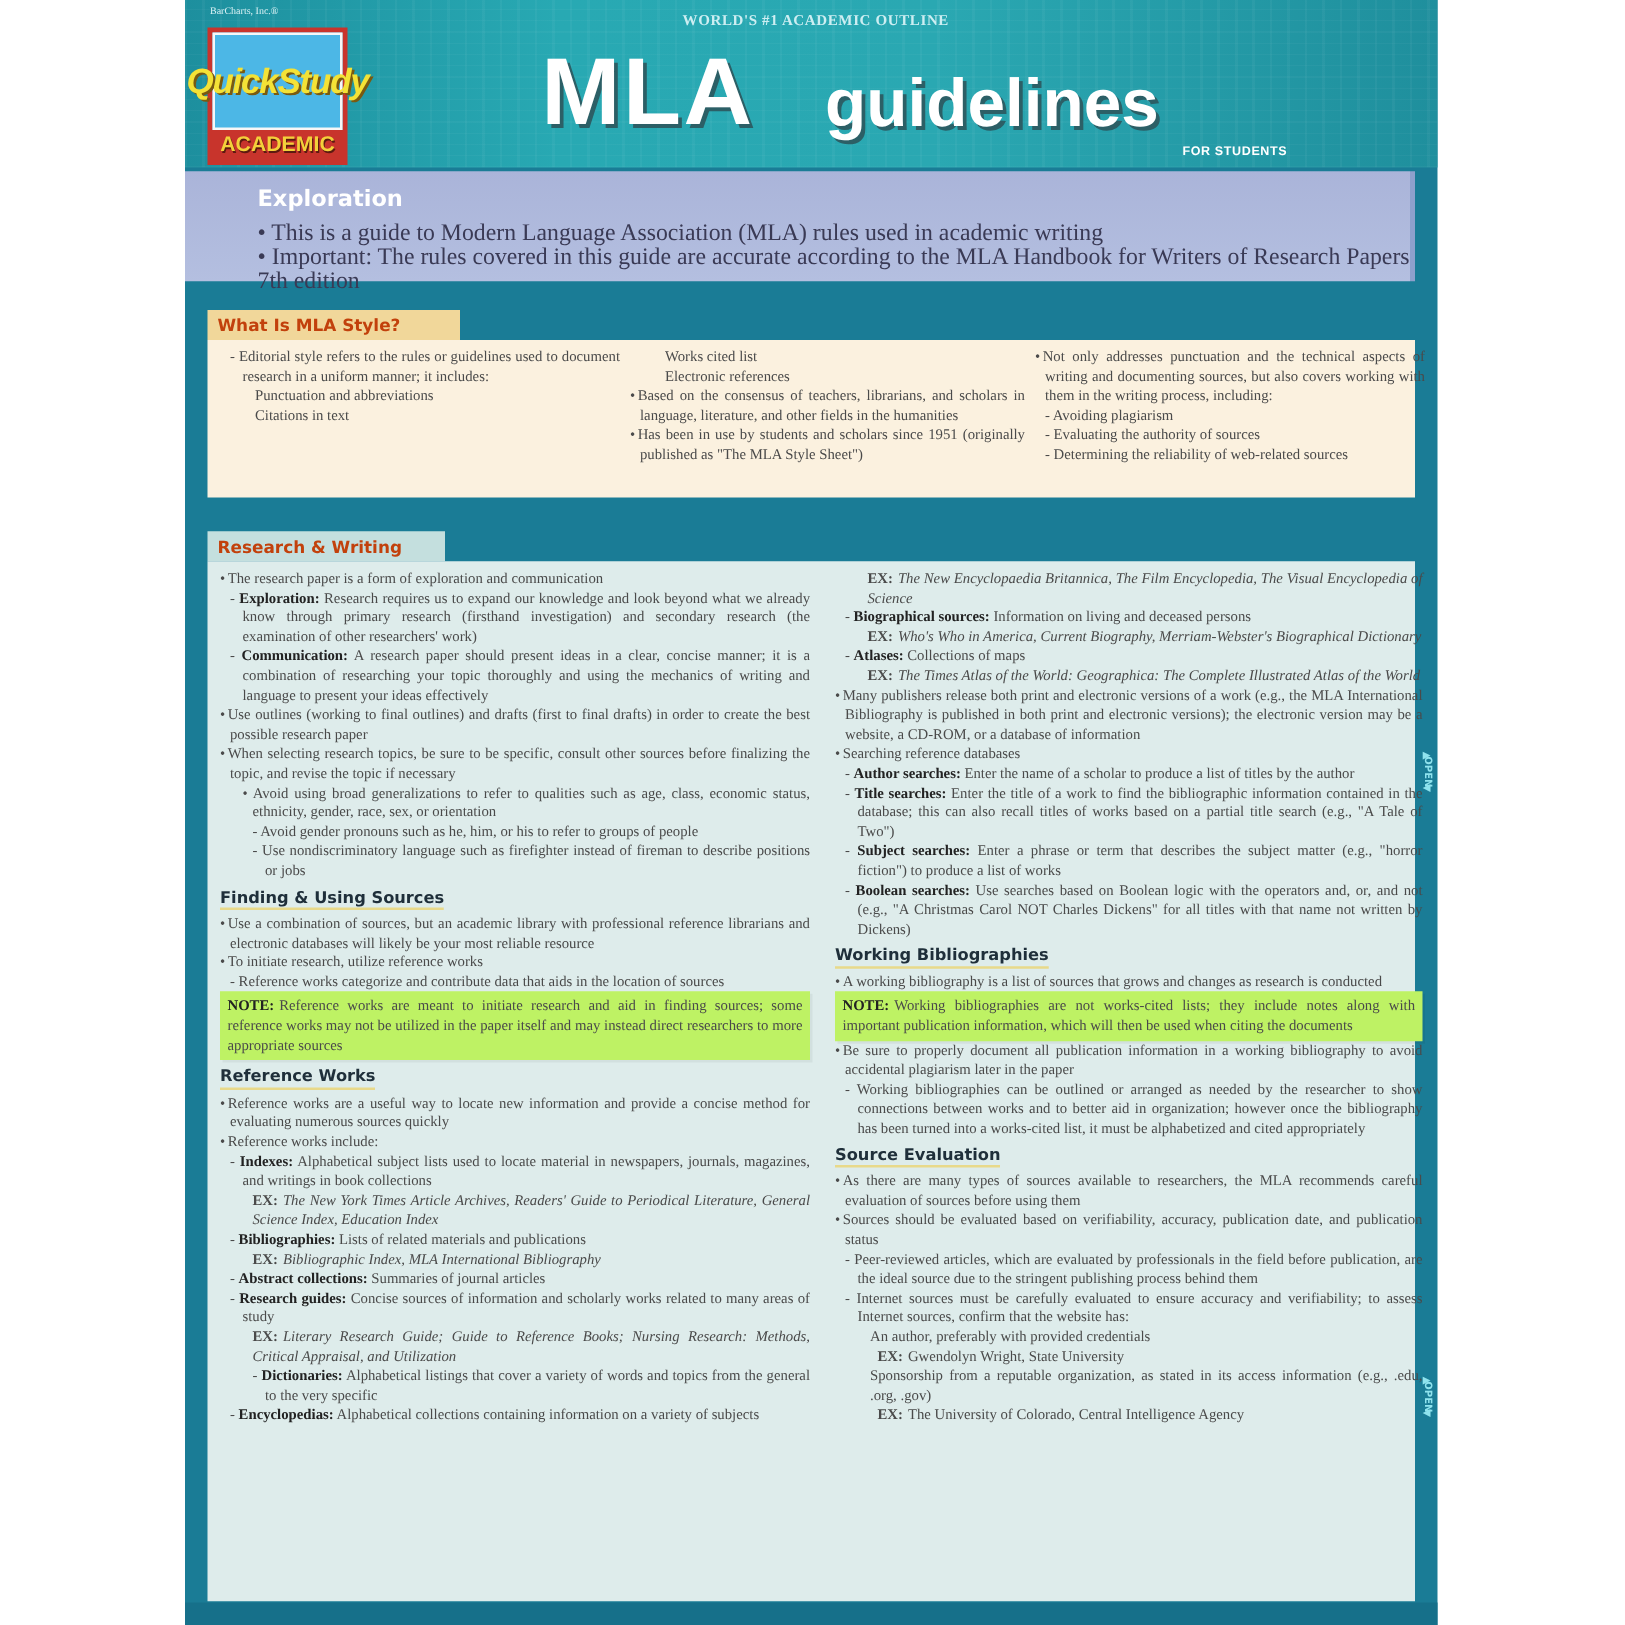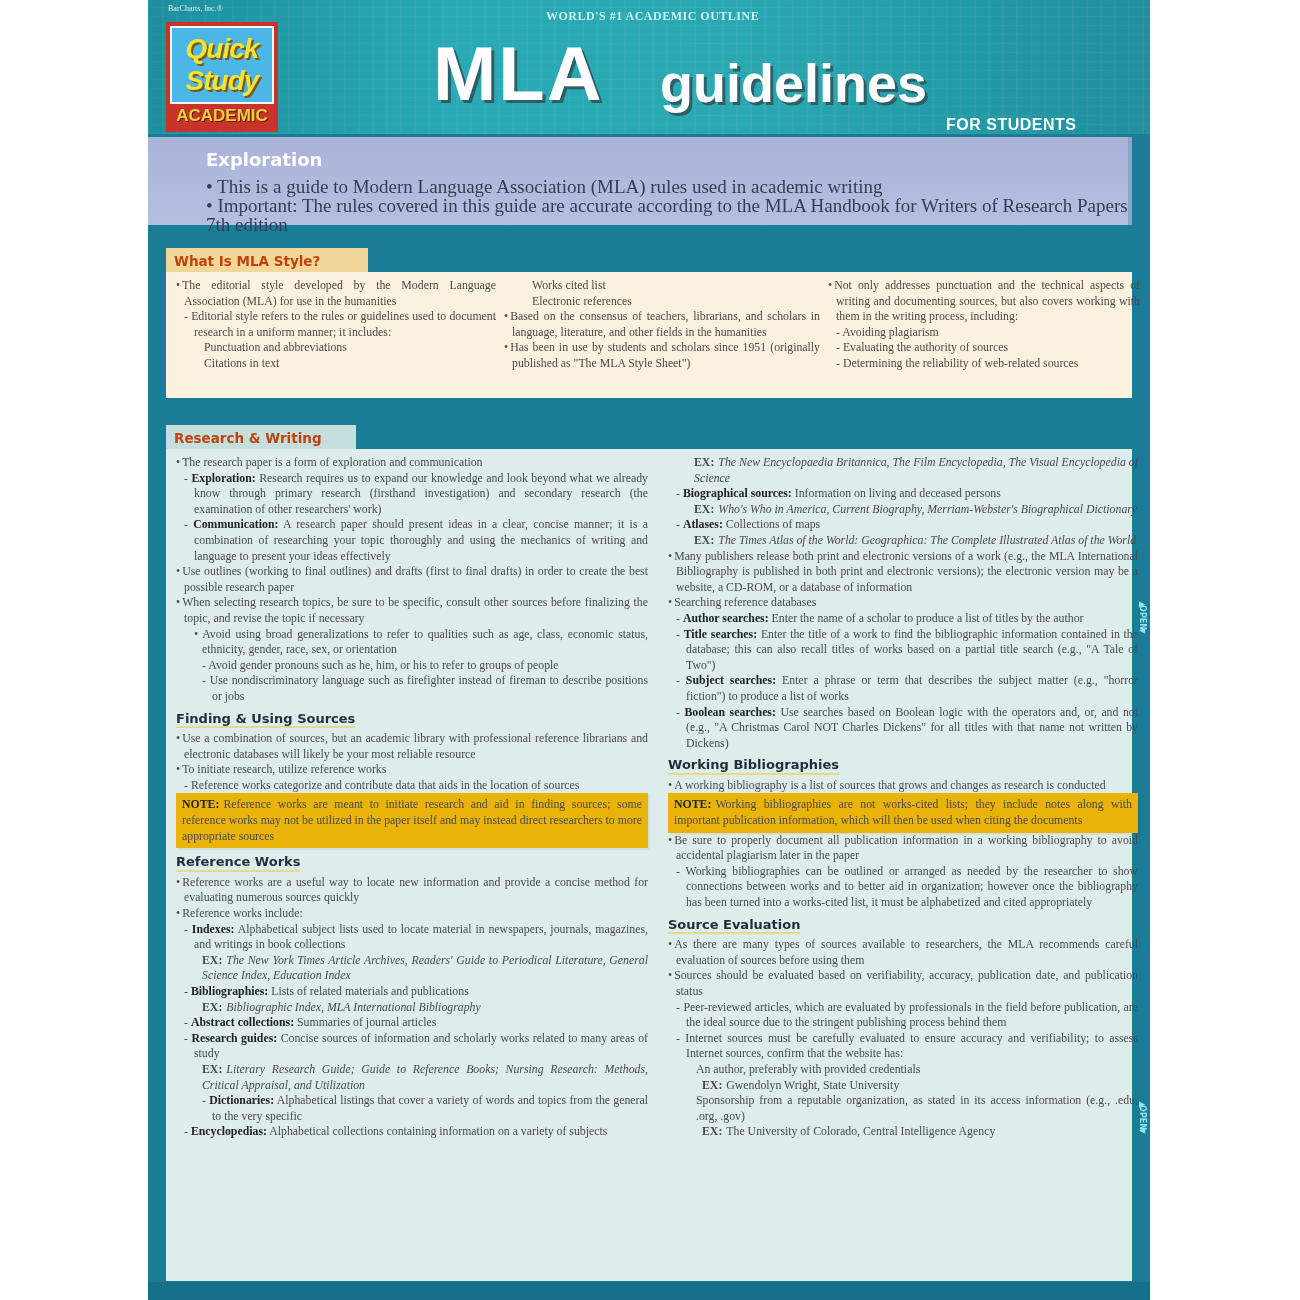--- a/index.html
+++ b/index.html
@@ -9,27 +9,27 @@
   .sheet { position: absolute; left: 148px; top: 0; width: 1002px; height: 1300px; background: #1a7c96; }
 
   
   .header { position: absolute; left: 0; top: 0; width: 1002px; height: 134px;
     background: linear-gradient(90deg, #1d8f9e 0%, #28a9b3 30%, #2aa8b2 60%, #1f8f9d 100%); overflow: hidden; }
   .header::before { content: ""; position: absolute; left: 0; top: 0; right: 0; bottom: 0;
     background: repeating-linear-gradient(90deg, rgba(255,255,255,0.04) 0 2px, transparent 2px 14px),
                 repeating-linear-gradient(0deg, rgba(255,255,255,0.03) 0 1px, transparent 1px 9px); }
   .publisher { position: absolute; left: 20px; top: 4px; font-size: 8px; color: #d9f1f4; font-family: "Liberation Serif", serif; }
   .logo { position: absolute; left: 18px; top: 22px; width: 112px; height: 110px; background: #c8342c; padding: 4px; }
-  .logo-inner { background: #4cb7e6; width: 104px; height: 78px; display: flex; flex-direction: column; align-items: center; justify-content: center; border: 2px solid #f7f7f7; text-align: center; }
+  .logo-inner { background: #4cb7e6; width: 104px; height: 78px; display: flex; flex-direction: row; align-items: center; justify-content: center; border: 2px solid #f7f7f7; text-align: center; }
   .logo-quick, .logo-study { font-family: "Liberation Sans", sans-serif; font-weight: bold; font-style: italic; font-size: 28px; line-height: 32px; color: #f4e236; text-shadow: 2px 2px 0 #7a5a10; letter-spacing: -1px; }
   .logo-academic { text-align: center; font-family: "Liberation Sans", sans-serif; font-weight: bold; font-size: 17px; color: #f3d03a; margin-top: 2px; letter-spacing: 0px; text-shadow: 1px 1px 0 #5c1a10; }
   .tagline { position: absolute; left: 398px; top: 9px; font-size: 12px; color: #cdeef2; letter-spacing: 0.5px; font-weight: bold; }
   .title-mla { position: absolute; left: 285px; top: 30px; font-family: "Liberation Sans", sans-serif; font-weight: bold; font-size: 76px; color: #ffffff; letter-spacing: 2px; text-shadow: 3px 3px 0 #2c5f66; }
   .title-guidelines { position: absolute; left: 512px; top: 52px; font-family: "Liberation Sans", sans-serif; font-weight: bold; font-size: 54px; color: #ffffff; text-shadow: 3px 3px 0 #2c5f66; }
-  .title-sub { position: absolute; left: 798px; top: 116px; font-family: "Liberation Sans", sans-serif; font-weight: bold; font-size: 16px; color: #ffffff; letter-spacing: 0.5px; }
+  .title-sub { position: absolute; left: 798px; top: 116px; font-family: "Liberation Sans", sans-serif; font-weight: bold; font-size: 10px; color: #ffffff; letter-spacing: 0.5px; }
 
   
   .intro { position: absolute; left: 0; top: 137px; width: 984px; height: 88px;
     background: linear-gradient(180deg, #aab4d9, #b4bfe0); border-right: 4px solid #8ea0cc; }
   .intro h2 { position: absolute; left: 58px; top: 12px; font-family: "DejaVu Sans", sans-serif; font-size: 18px; font-weight: bold; color: #ffffff; }
   .intro ul { position: absolute; left: 58px; top: 40px; list-style: none; font-size: 19px; line-height: 19px; color: #3a3a55; }
   .intro li::before { content: "• "; }
 
   
   .sec-tab { position: absolute; font-family: "DejaVu Sans", sans-serif; font-weight: bold; font-size: 13.5px; color: #c2410c; padding: 5px 8px; }
@@ -50,21 +50,21 @@
   .d2::before { content: "• "; }
   .d3 { padding-left: 36px; text-indent: -10px; }
   .d3::before { content: "- "; }
   .plain2 { padding-left: 28px; }
   .ex { padding-left: 26px; }
   .ex2 { padding-left: 34px; }
   .ex .exl, .ex2 .exl { font-weight: bold; font-style: normal; margin-right: 4px; }
   .ex span.exv, .ex2 span.exv { font-style: italic; }
   .lbl { font-weight: bold; color: #222; }
   .sub-h { font-family: "DejaVu Sans", sans-serif; font-weight: bold; font-size: 13px; color: #1f2f3a; margin: 6px 0 3px 0; display: inline-block; border-bottom: 2px solid #e8d98a; }
-  .note { background: #eab308; padding: 4px 6px; margin: 6px 0; box-shadow: 2px 2px 0 rgba(0,0,0,0.05); }
+  .note { background: #bef264; padding: 4px 6px; margin: 6px 0; box-shadow: 2px 2px 0 rgba(0,0,0,0.05); }
   .note .lbl { margin-right: 4px; }
 
   .sidetab { position: absolute; left: 988px; width: 12px; display: flex; flex-direction: column; align-items: center; gap: 4px; font-family: "DejaVu Sans", sans-serif; font-size: 8px; font-weight: bold; color: #8fe3ee; }
   .sidetab span { display: block; transform: rotate(90deg); }
 
   .footer-strip { position: absolute; left: 0; top: 1282px; width: 1002px; height: 18px; background: #16708a; }
 </style>
 </head>
 <body>
 
@@ -89,21 +89,20 @@
     <h2>Exploration</h2>
     <ul>
       <li>This is a guide to Modern Language Association (MLA) rules used in academic writing</li>
       <li>Important: The rules covered in this guide are accurate according to the MLA Handbook for Writers of Research Papers 7th edition</li>
     </ul>
   </div>
 
   <div class="sec-tab what-tab">What Is MLA Style?</div>
   <div class="sec-body what-body">
     <div class="col">
-      <p class="b1">The editorial style developed by the Modern Language Association (MLA) for use in the humanities</p>
       <p class="d1">Editorial style refers to the rules or guidelines used to document research in a uniform manner; it includes:</p>
       <p class="plain2">Punctuation and abbreviations</p>
       <p class="plain2">Citations in text</p>
     </div>
     <div class="col">
       <p class="plain2">Works cited list</p>
       <p class="plain2">Electronic references</p>
       <p class="b1">Based on the consensus of teachers, librarians, and scholars in language, literature, and other fields in the humanities</p>
       <p class="b1">Has been in use by students and scholars since 1951 (originally published as "The MLA Style Sheet")</p>
     </div>

